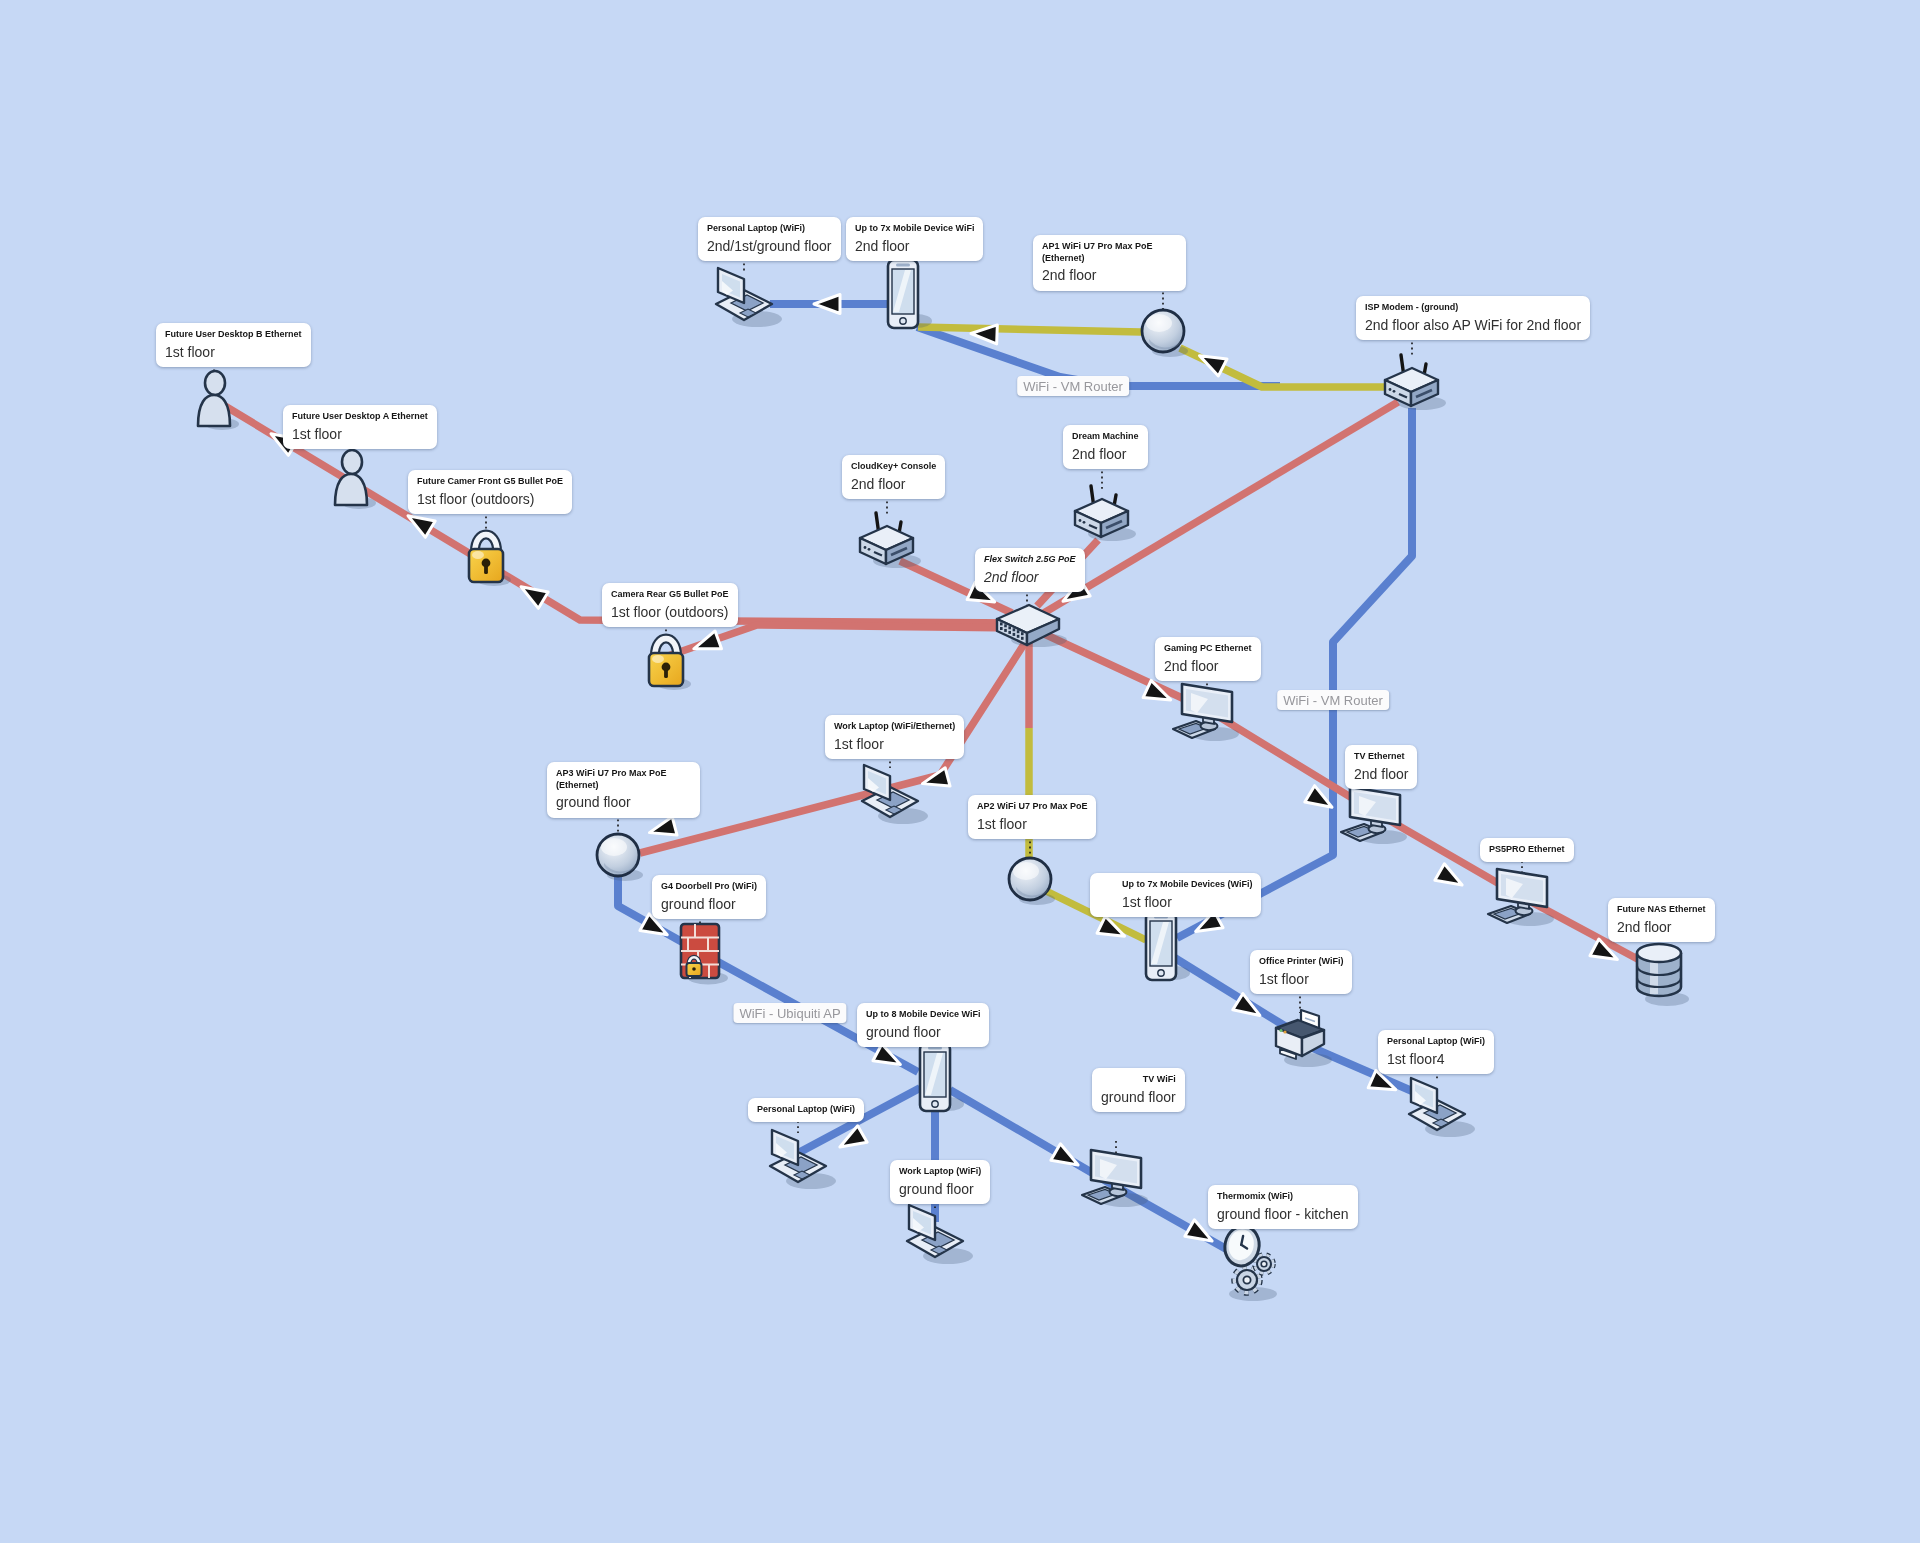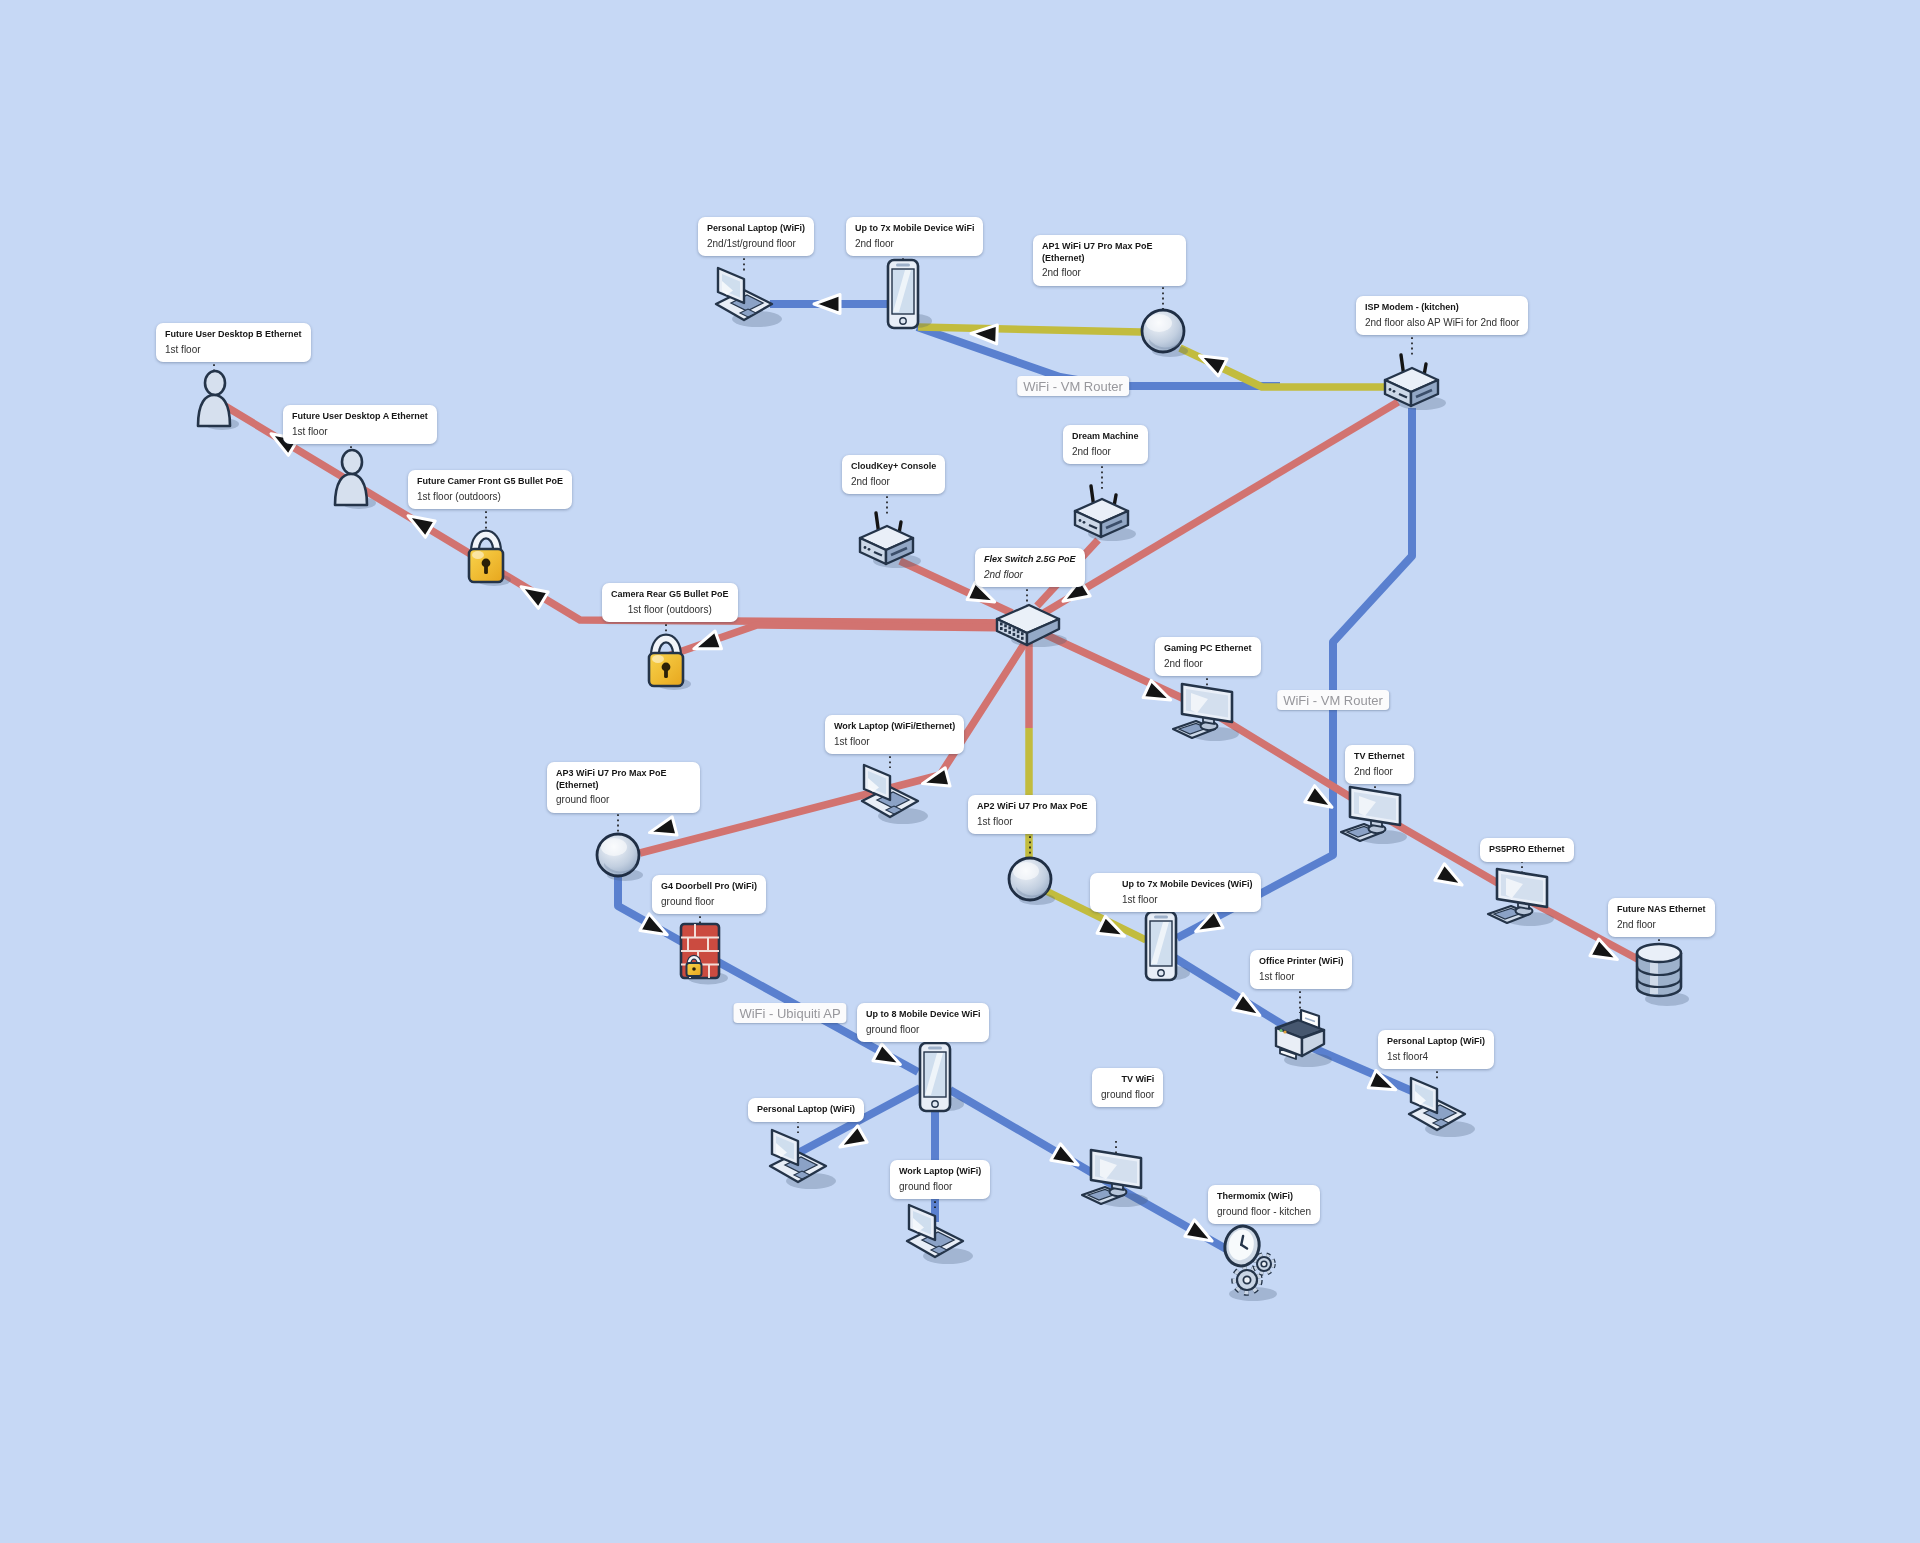--- a/index.html
+++ b/index.html
@@ -3,21 +3,21 @@
 <meta charset="utf-8">
 <style>
   html,body{margin:0;padding:0;background:#c6d8f5;}
   #canvas{position:relative;width:1920px;height:1543px;background:#c6d8f5;overflow:hidden;
           font-family:"Liberation Sans",sans-serif;}
   #wires{position:absolute;left:0;top:0;z-index:1;}
   .nlabel{position:absolute;background:#ffffff;border-radius:7px;padding:6px 9px;
           box-shadow:0 1px 3px rgba(30,50,80,.35);z-index:3;}
   .nlabel .t{font-size:9px;font-weight:bold;color:#161616;white-space:nowrap;line-height:1.3;}
   .nlabel.wrap .t{white-space:normal;}
-  .nlabel .s{font-size:10px;color:#303030;white-space:nowrap;margin-top:3px;line-height:1.25;}
+  .nlabel .s{font-size:14px;color:#303030;white-space:nowrap;margin-top:3px;line-height:1.25;}
   .elabel{position:absolute;transform:translate(-50%,-50%);background:#fbfbfc;border-radius:4px;
           padding:2.5px 6px;font-size:13px;color:#97979c;box-shadow:0 1px 2px rgba(30,50,80,.3);
           white-space:nowrap;z-index:2;}
 </style>
 </head>
 <body>
 
 <div id="canvas" style="width: 1920px; height: 1543px; background: rgb(198, 216, 245);">
     <svg id="wires" width="1920" height="1543">
 <defs>
@@ -439,21 +439,21 @@
     </div>
     <div class="nlabel" style="left: 846px; top: 217px;">
       <div class="t">Up to 7x Mobile Device WiFi</div>
       <div class="s">2nd floor</div>
     </div>
     <div class="nlabel wrap" style="left: 1033px; top: 235px; max-width: 135px;">
       <div class="t">AP1 WiFi U7 Pro Max PoE (Ethernet)</div>
       <div class="s">2nd floor</div>
     </div>
     <div class="nlabel" style="left: 1356px; top: 296px;">
-      <div class="t">ISP Modem - (kitchen)</div>
+      <div class="t">ISP Modem - (ground)</div>
       <div class="s">2nd floor also AP WiFi for 2nd floor</div>
     </div>
     <div class="nlabel" style="left: 138px; top: 323px; margin-left: 18px;">
       <div class="t">Future User Desktop B Ethernet</div>
       <div class="s">1st floor</div>
     </div>
     <div class="nlabel" style="left: 283px; top: 405px;">
       <div class="t">Future User Desktop A Ethernet</div>
       <div class="s">1st floor</div>
     </div>

